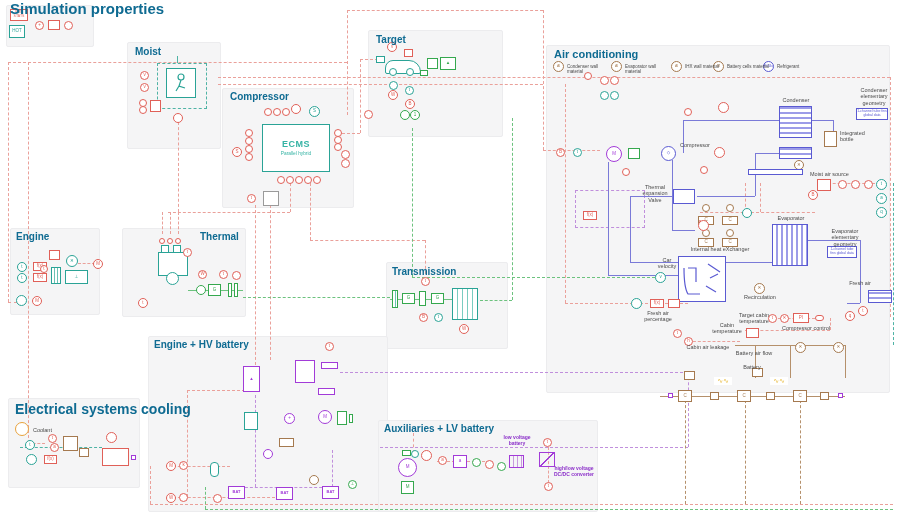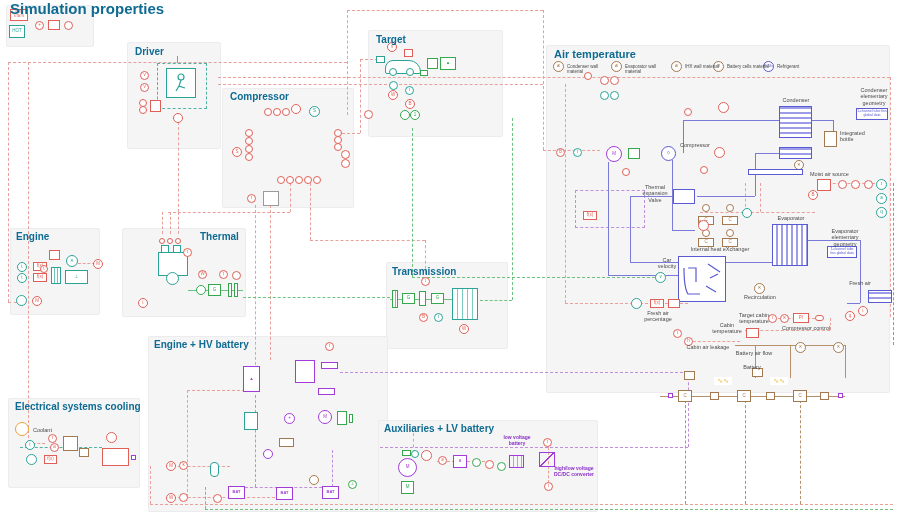--- a/index.html
+++ b/index.html
@@ -51,29 +51,29 @@
   <div class="p" style="left:368px;top:30px;width:133px;height:105px"></div>
   <div class="p" style="left:546px;top:45px;width:342px;height:346px"></div>
   <div class="p" style="left:10px;top:228px;width:88px;height:85px"></div>
   <div class="p" style="left:122px;top:228px;width:122px;height:87px"></div>
   <div class="p" style="left:386px;top:262px;width:120px;height:85px"></div>
   <div class="p" style="left:148px;top:336px;width:238px;height:174px"></div>
   <div class="p" style="left:8px;top:398px;width:130px;height:88px"></div>
   <div class="p" style="left:378px;top:420px;width:218px;height:90px"></div>
 
   <div class="pt" style="left:10px;top:0;font-size:15px">Simulation properties</div>
-  <div class="pt" style="left:135px;top:46px">Driver</div>
+  <div class="pt" style="left:135px;top:46px">Moist</div>
   <div class="pt" style="left:230px;top:91px">Compressor</div>
   <div class="pt" style="left:376px;top:34px">Target</div>
-  <div class="pt" style="left:554px;top:48px;font-size:11px">Air temperature</div>
+  <div class="pt" style="left:554px;top:48px;font-size:11px">Air conditioning</div>
   <div class="pt" style="left:16px;top:231px">Engine</div>
   <div class="pt" style="left:200px;top:231px">Thermal</div>
   <div class="pt" style="left:392px;top:266px">Transmission</div>
   <div class="pt" style="left:154px;top:339px">Engine + HV battery</div>
-  <div class="pt" style="left:15px;top:401px;font-size:10px">Electrical systems cooling</div>
+  <div class="pt" style="left:15px;top:401px;font-size:14px">Electrical systems cooling</div>
   <div class="pt" style="left:384px;top:423px">Auxiliaries + LV battery</div>
 
   <div class="wh cr" style="left:8px;top:62px;width:339px"></div>
   <div class="wh cr" style="left:347px;top:10px;width:196px"></div>
   <div class="wv cr" style="left:347px;top:10px;height:105px"></div>
   <div class="wv cr" style="left:543px;top:10px;height:140px"></div>
   <div class="wh cr" style="left:543px;top:150px;width:57px"></div>
   <div class="wv cr" style="left:8px;top:62px;height:240px"></div>
   <div class="wh cr" style="left:8px;top:302px;width:9px"></div>
   <div class="wv cr" style="left:28px;top:62px;height:381px"></div>
@@ -178,20 +178,24 @@
       </svg>
   </div>
   <div class="c r" style="left:140px;top:71px;width:9px;height:9px">v</div>
   <div class="c r" style="left:140px;top:83px;width:9px;height:9px">v</div>
   <div class="c r" style="left:139px;top:99px;width:8px;height:8px"></div>
   <div class="c r" style="left:139px;top:106px;width:8px;height:8px"></div>
   <div class="b r" style="left:150px;top:100px;width:11px;height:12px"></div>
   <div class="c r" style="left:173px;top:113px;width:10px;height:10px"></div>
   <div class="sv ct" style="left:177px;top:56px;height:7px"></div>
 
+  <div class="b t" style="left:262px;top:124px;width:68px;height:48px;border-width:1.5px;flex-direction:column;gap:2px">
+    <span class="ecms">ECMS</span>
+    <span class="ecmssub">Parallel hybrid</span>
+  </div>
   <div class="c r" style="left:264px;top:108px;width:8px;height:8px"></div>
   <div class="c r" style="left:273px;top:108px;width:8px;height:8px"></div>
   <div class="c r" style="left:282px;top:108px;width:8px;height:8px"></div>
   <div class="c r" style="left:291px;top:104px;width:10px;height:10px"></div>
   <div class="c t" style="left:309px;top:106px;width:11px;height:11px">S</div>
   <div class="c r" style="left:245px;top:129px;width:8px;height:8px"></div>
   <div class="c r" style="left:245px;top:137px;width:8px;height:8px"></div>
   <div class="c r" style="left:245px;top:145px;width:8px;height:8px"></div>
   <div class="c r" style="left:245px;top:153px;width:8px;height:8px"></div>
   <div class="c r" style="left:232px;top:147px;width:10px;height:10px">S</div>

